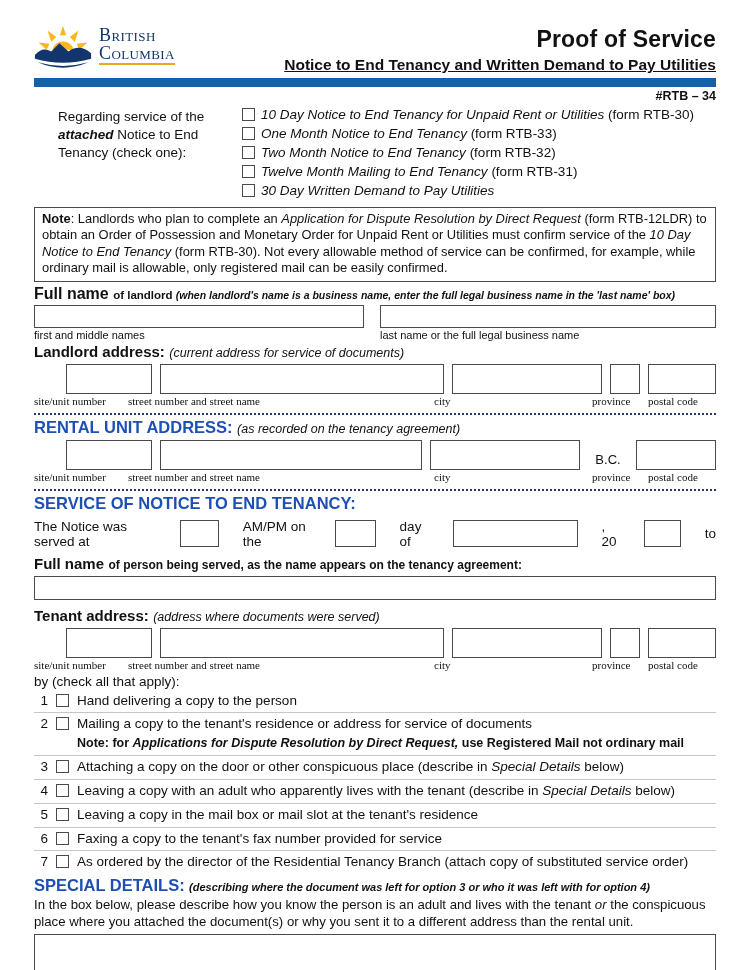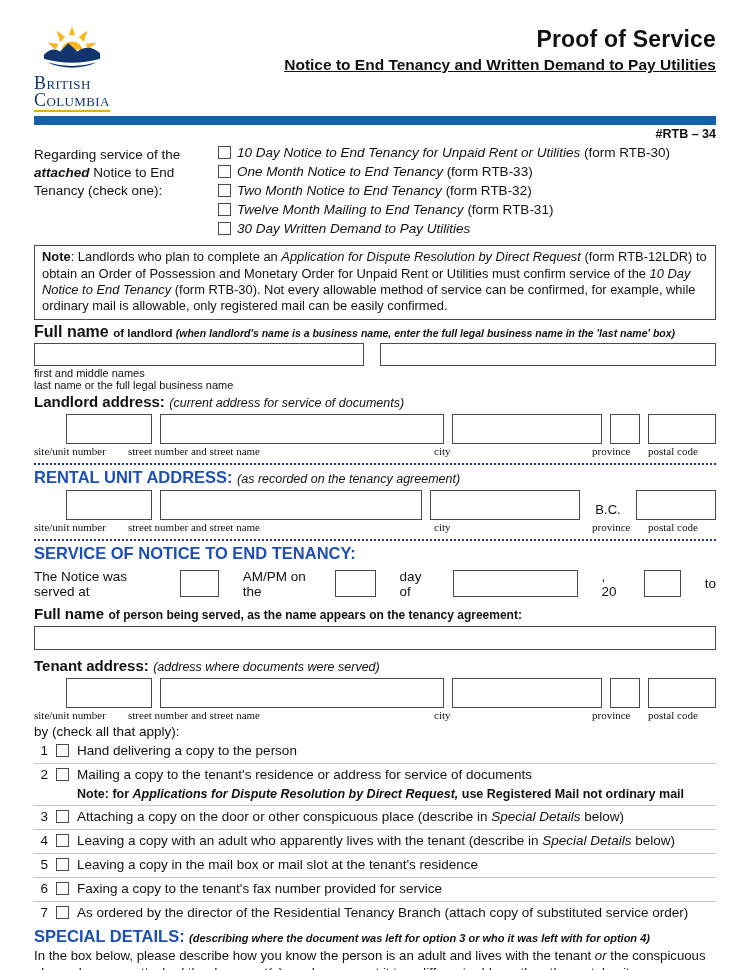--- a/index.html
+++ b/index.html
@@ -2,51 +2,51 @@
 <html><head>
 <meta charset="utf-8">
 <style>
   * { margin:0; padding:0; box-sizing:border-box; }
   html,body { background:#fff; }
   body { width:750px; font-family:"Liberation Sans", sans-serif; color:#111; }
   .page { width:750px; height:970px; padding:22px 34px 0 34px; position:relative; overflow:hidden; }
 
   
   .header { display:flex; justify-content:space-between; align-items:flex-start; }
-  .logo-wrap { display:flex; align-items:center; gap:7px; padding-top:2px;flex-direction:column; }
+  .logo-wrap { display:flex; align-items:center; gap:7px; padding-top:2px; }
   .logo-text { font-family:"Liberation Serif", serif; color:#13356e; font-size:18px; line-height:0.95; font-variant:small-caps; letter-spacing:0.4px; }
   .logo-l2 { display:inline-block; border-bottom:2.5px solid #e8a81d; padding-bottom:1px; }
   .header-right { text-align:right; flex:1; padding-top:4px; }
   .doc-title { font-size:23px; font-weight:bold; letter-spacing:0.2px; }
   .doc-subtitle { font-size:15.5px; font-weight:bold; text-decoration:underline; margin-top:3px; }
   .blue-bar { height:9px; background:#1560a8; margin-top:4px; }
   .form-number { text-align:right; font-weight:bold; font-size:12.5px; margin-top:2px; }
 
   
-  .regarding { display:flex; margin-top:2px; }
+  .regarding { display:flex; margin-top:2px;margin-left:24px; }
   .regarding-label { width:181px; font-size:13.5px; line-height:1.32; padding-top:3px; }
   .regarding-label b i { font-style:italic; }
   .option-list { flex:1; padding-left:3px; padding-top:2px; }
   .option-row { display:flex; align-items:center; gap:6px; margin-bottom:4px; font-size:13.5px; }
   .cbx { width:13px; height:13px; border:1.5px solid #4a4a4a; background:#fff; flex:none; }
   .opt-italic { font-style:italic; }
 
   
   .note-box { border:1.5px solid #4a4a4a; padding:3px 7px 4px 7px; font-size:12.9px; line-height:1.27; margin-top:5px; }
 
   
   .fn-line { margin-top:3px; }
   .fn-title { font-size:16px; font-weight:bold; }
   .fn-sub { font-size:11.5px; font-weight:bold; }
   .fn-hint { font-size:10.5px; font-weight:bold; font-style:italic; }
   .name-row { display:flex; gap:16px; margin-top:2px; }
   .ibox { border:1.5px solid #4a4a4a; background:#fff; }
   .name-first { width:330px; height:23px; }
   .name-last { flex:1; height:23px; }
-  .name-labels { display:flex; font-size:11px; margin-top:1px;flex-direction:column; }
+  .name-labels { display:flex; font-size:11px; margin-top:1px; }
   .name-labels .lab1 { width:346px; }
 
   
   .addr-head { margin-top:2px; }
   .addr-title { font-size:15px; font-weight:bold; }
   .addr-title-blue { font-size:16.5px; font-weight:bold; color:#1d4fb5; }
   .addr-hint { font-size:12.5px; font-style:italic; }
   .addr-row { display:flex; gap:8px; margin-top:3px;padding-left:32px; }
   .addr-row > div { flex:none; }
   .a-site { width:86px; height:30px; }

